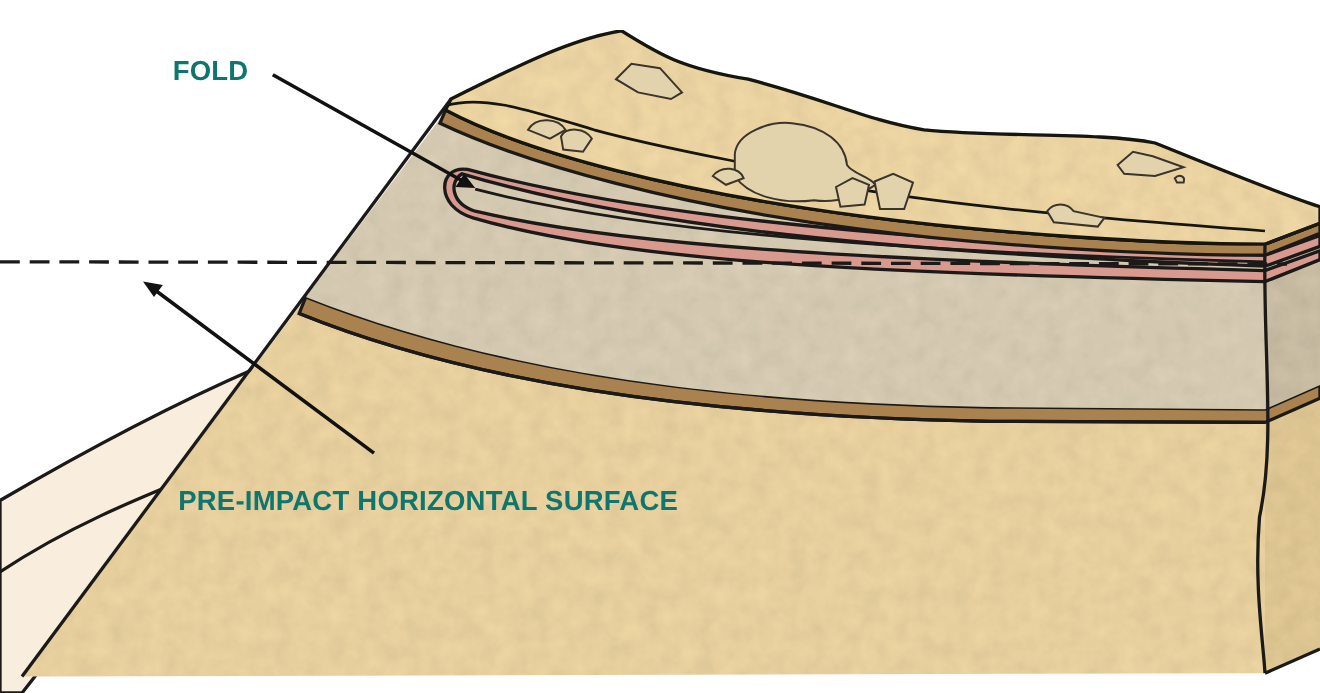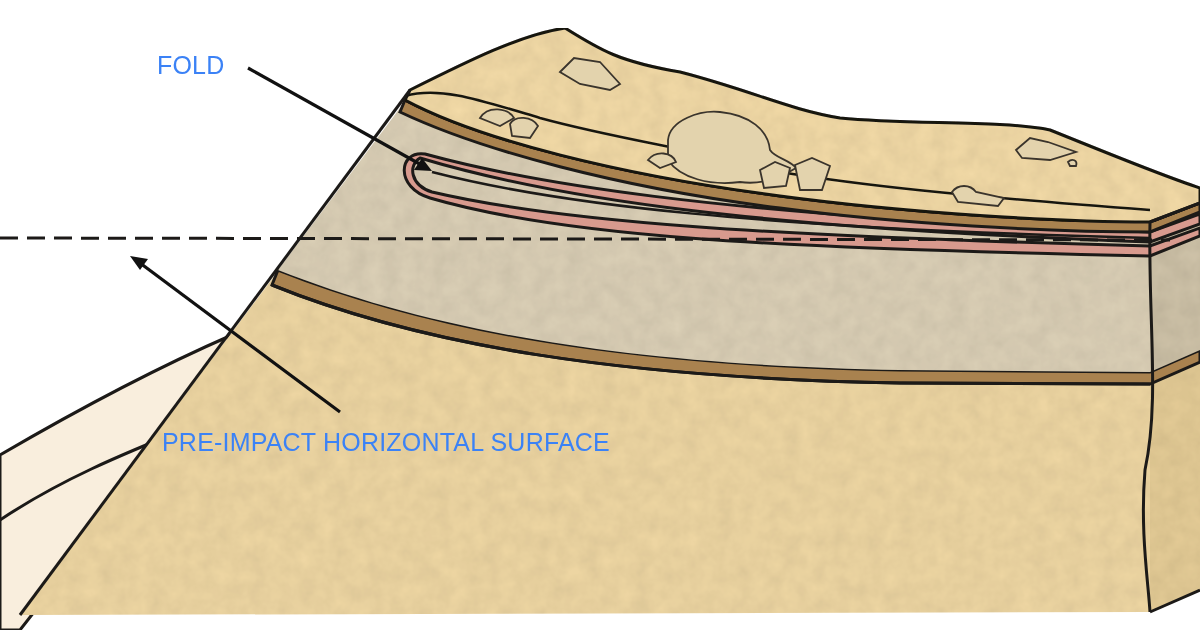--- a/index.html
+++ b/index.html
@@ -1,20 +1,20 @@
 <!DOCTYPE html>
 <html><head>
 <meta charset="utf-8">
 <style>
   html, body { margin: 0; padding: 0; background: #ffffff; }
   body { width: 1200px; height: 630px; overflow: hidden; position: relative; font-family: "Liberation Sans", sans-serif; }
   #diagram { position: absolute; left: 0; top: 0; width: 1200px; height: 630px; }
-  .label { position: absolute; color: #3b82f6; font-family: "Liberation Sans", sans-serif; white-space: nowrap; letter-spacing: 0.2px; }
+  .label { position: absolute; color: #0f766e; font-family: "Liberation Sans", sans-serif; white-space: nowrap; letter-spacing: 0.2px; font-weight: bold; }
   #fold-label { left: 157px; top: 51px; font-size: 25px; }
-  #pre-impact-label { left: 162px; top: 428px; font-size: 25px; text-align: center; }
+  #pre-impact-label { left: 162px; top: 442px; font-size: 25px; text-align: center; }
 </style>
 </head>
 <body>
 
 <svg id="diagram" viewBox="0 0 1200 630" xmlns="http://www.w3.org/2000/svg">
   <defs>
     <filter id="grain" x="0" y="0" width="100%" height="100%">
       <feTurbulence type="fractalNoise" baseFrequency="0.06" numOctaves="3" seed="4" result="n"></feTurbulence>
       <feColorMatrix type="matrix" values="0 0 0 0 0  0 0 0 0 0  0 0 0 0 0  0 0 0 0.18 0" in="n" result="a"></feColorMatrix>
       <feComposite operator="in" in="a" in2="SourceGraphic" result="c"></feComposite>

